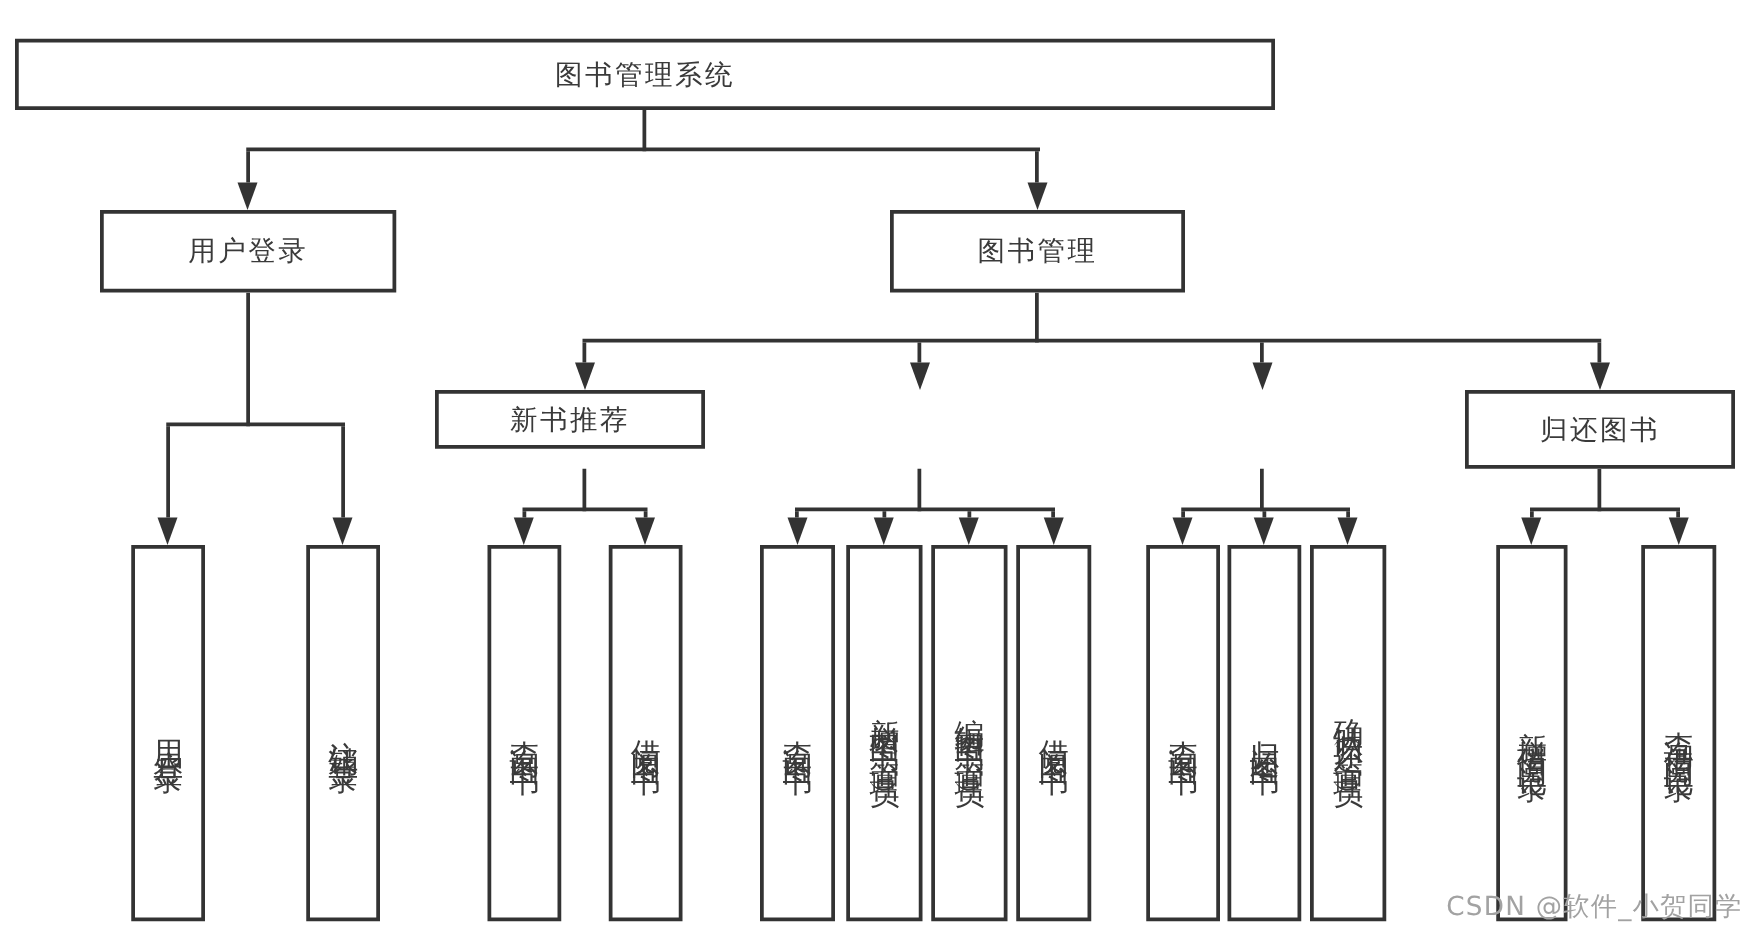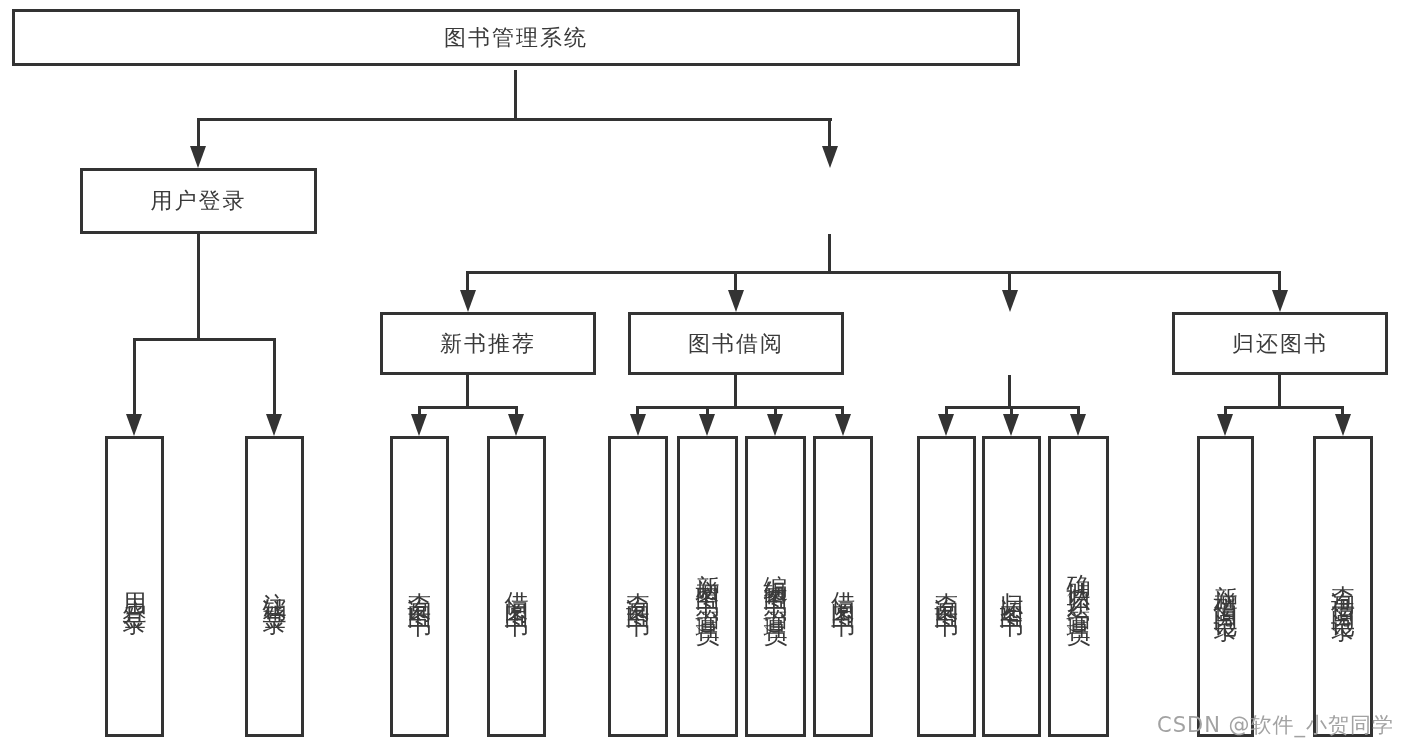--- a/index.html
+++ b/index.html
@@ -86,33 +86,33 @@
   <div class="ar" style="left:1003px;top:414px"></div>
   <div class="ar" style="left:1070px;top:414px"></div>
 
   <div class="vl" style="left:1278px;top:375px;height:34px"></div>
   <div class="hl" style="left:1224px;top:406px;width:120px"></div>
   <div class="vl" style="left:1224px;top:409px;height:5px"></div>
   <div class="vl" style="left:1341px;top:409px;height:5px"></div>
   <div class="ar" style="left:1217px;top:414px"></div>
   <div class="ar" style="left:1335px;top:414px"></div>
 
-  <div class="box h" style="left:12px;top:9px;width:1008px;height:57px">
+  <div class="box h" style="left:12px;top:31px;width:1008px;height:57px">
     <span class="lbl">图书管理系统</span>
   </div>
 
   <div class="box h" style="left:80px;top:168px;width:237px;height:66px">
     <span class="lbl">用户登录</span>
   </div>
+  <div class="box h" style="left:712px;top:168px;width:236px;height:66px">
+    <span class="lbl">图书管理</span>
+  </div>
 
-  <div class="box h" style="left:380px;top:312px;width:216px;height:63px">
+  <div class="box h" style="left:348px;top:312px;width:216px;height:47px">
     <span class="lbl">新书推荐</span>
-  </div>
-  <div class="box h" style="left:628px;top:312px;width:216px;height:63px">
-    <span class="lbl">图书借阅</span>
   </div>
   <div class="box h" style="left:1172px;top:312px;width:216px;height:63px">
     <span class="lbl">归还图书</span>
   </div>
 
   <div class="box v" style="left:105px;top:436px;width:59px;height:301px">
     <span class="vlbl">用户登录</span>
   </div>
   <div class="box v" style="left:245px;top:436px;width:59px;height:301px">
     <span class="vlbl">注销登录</span>

